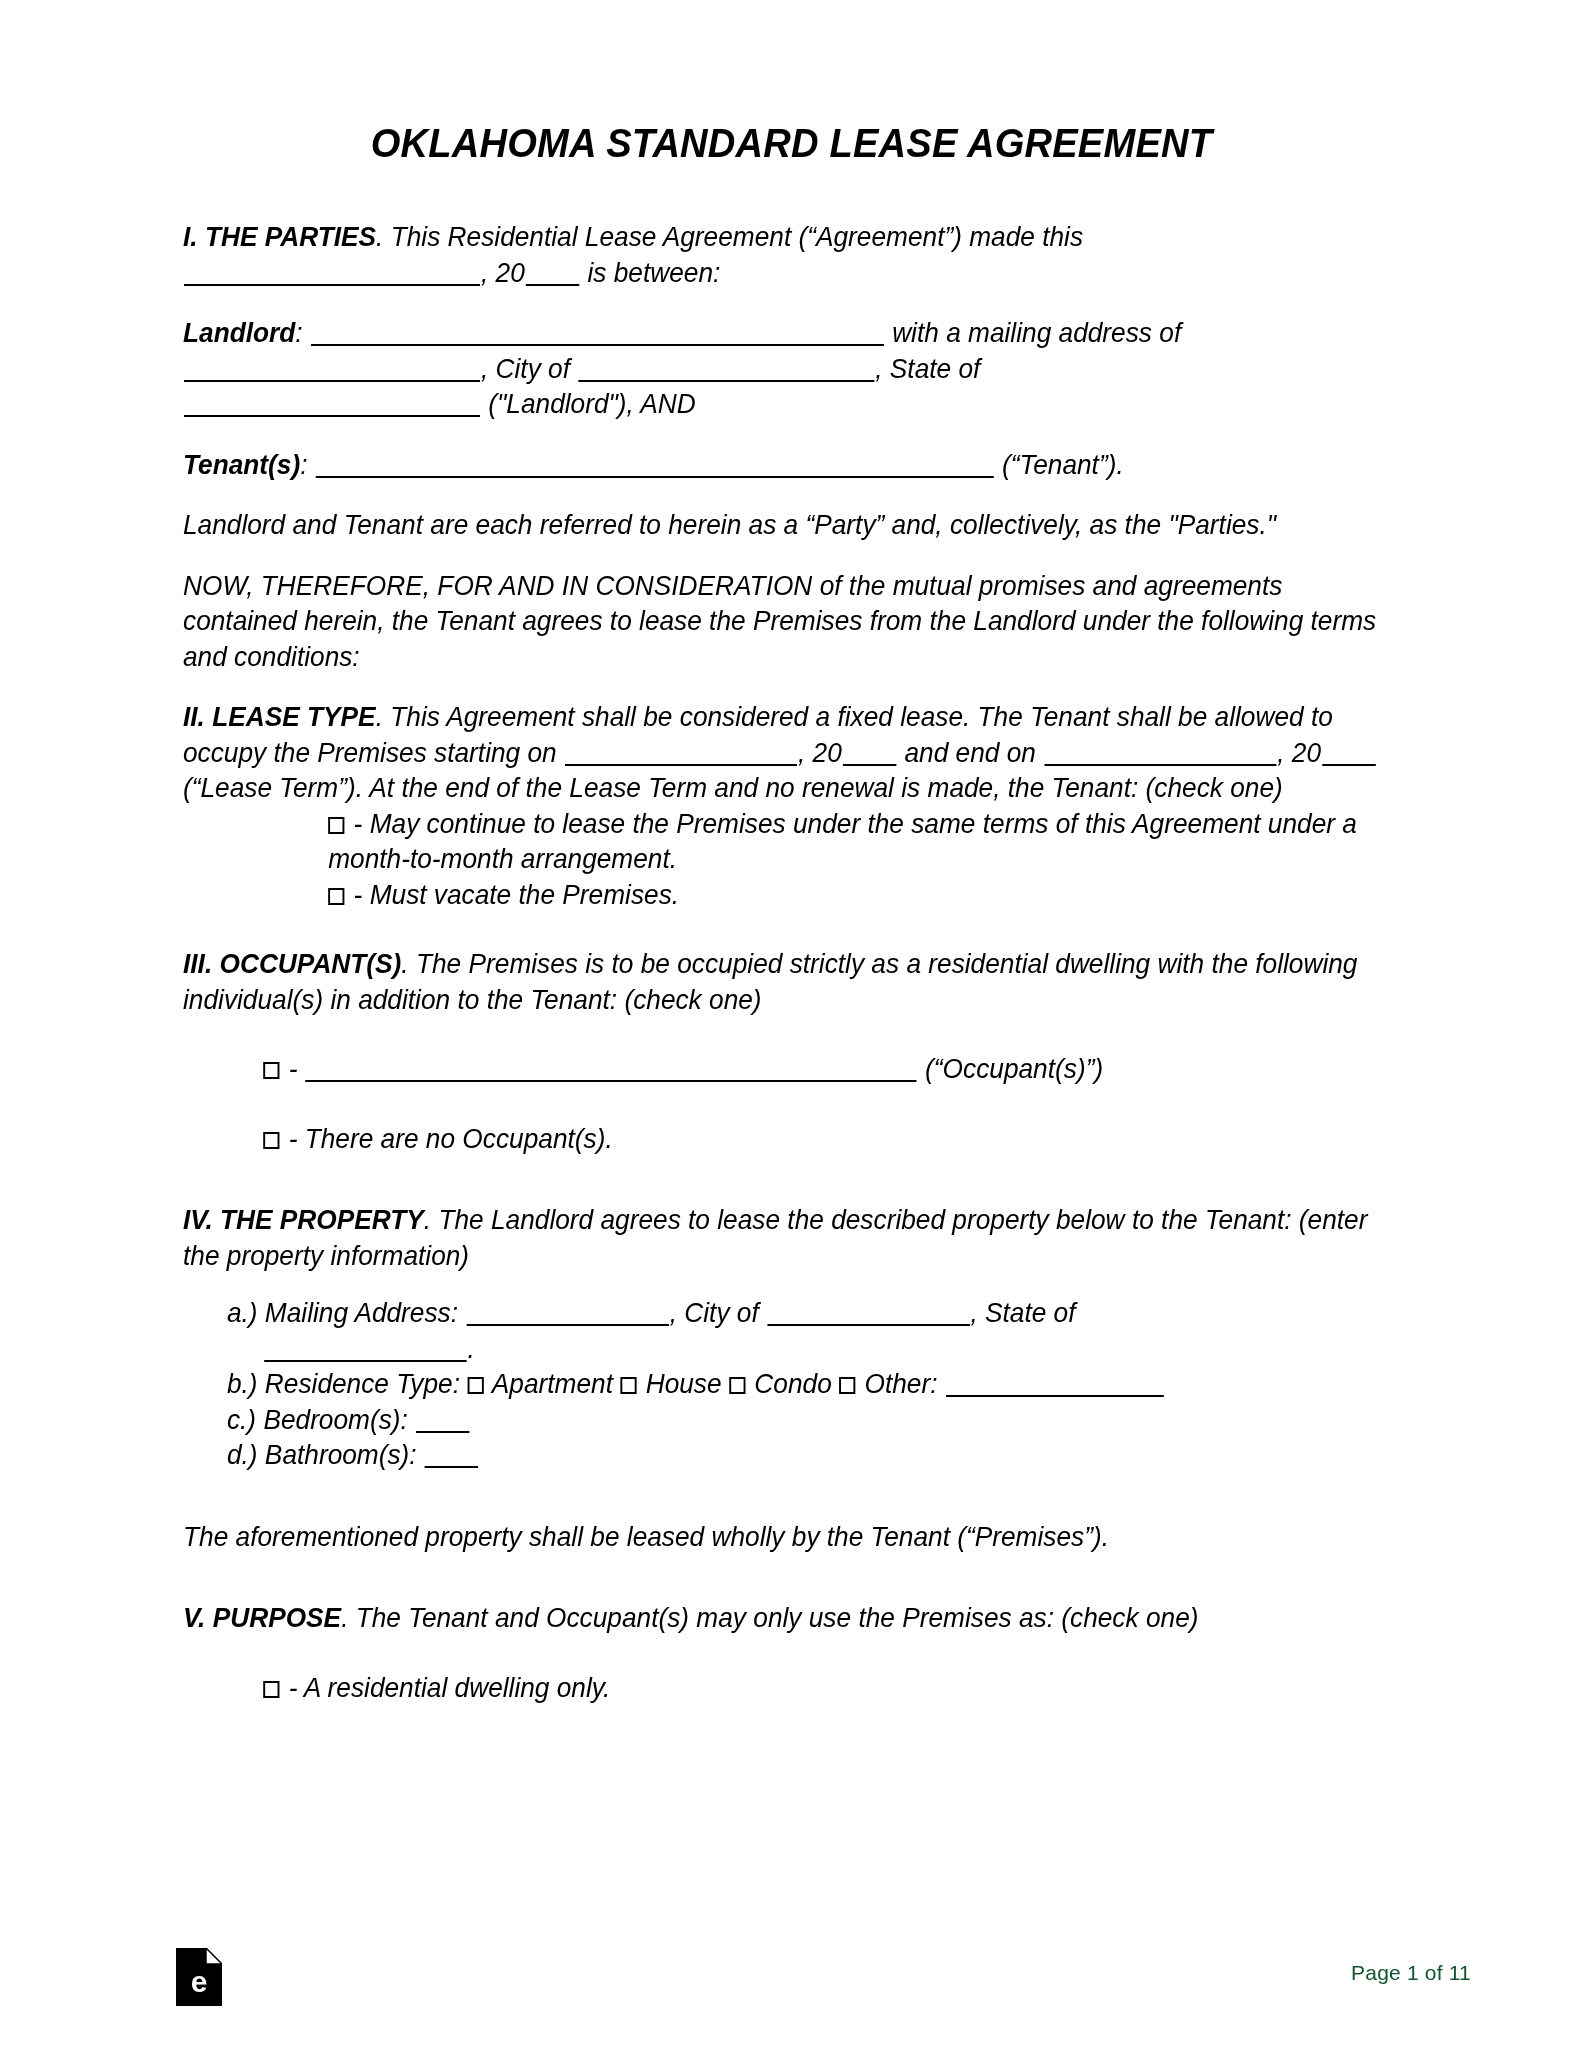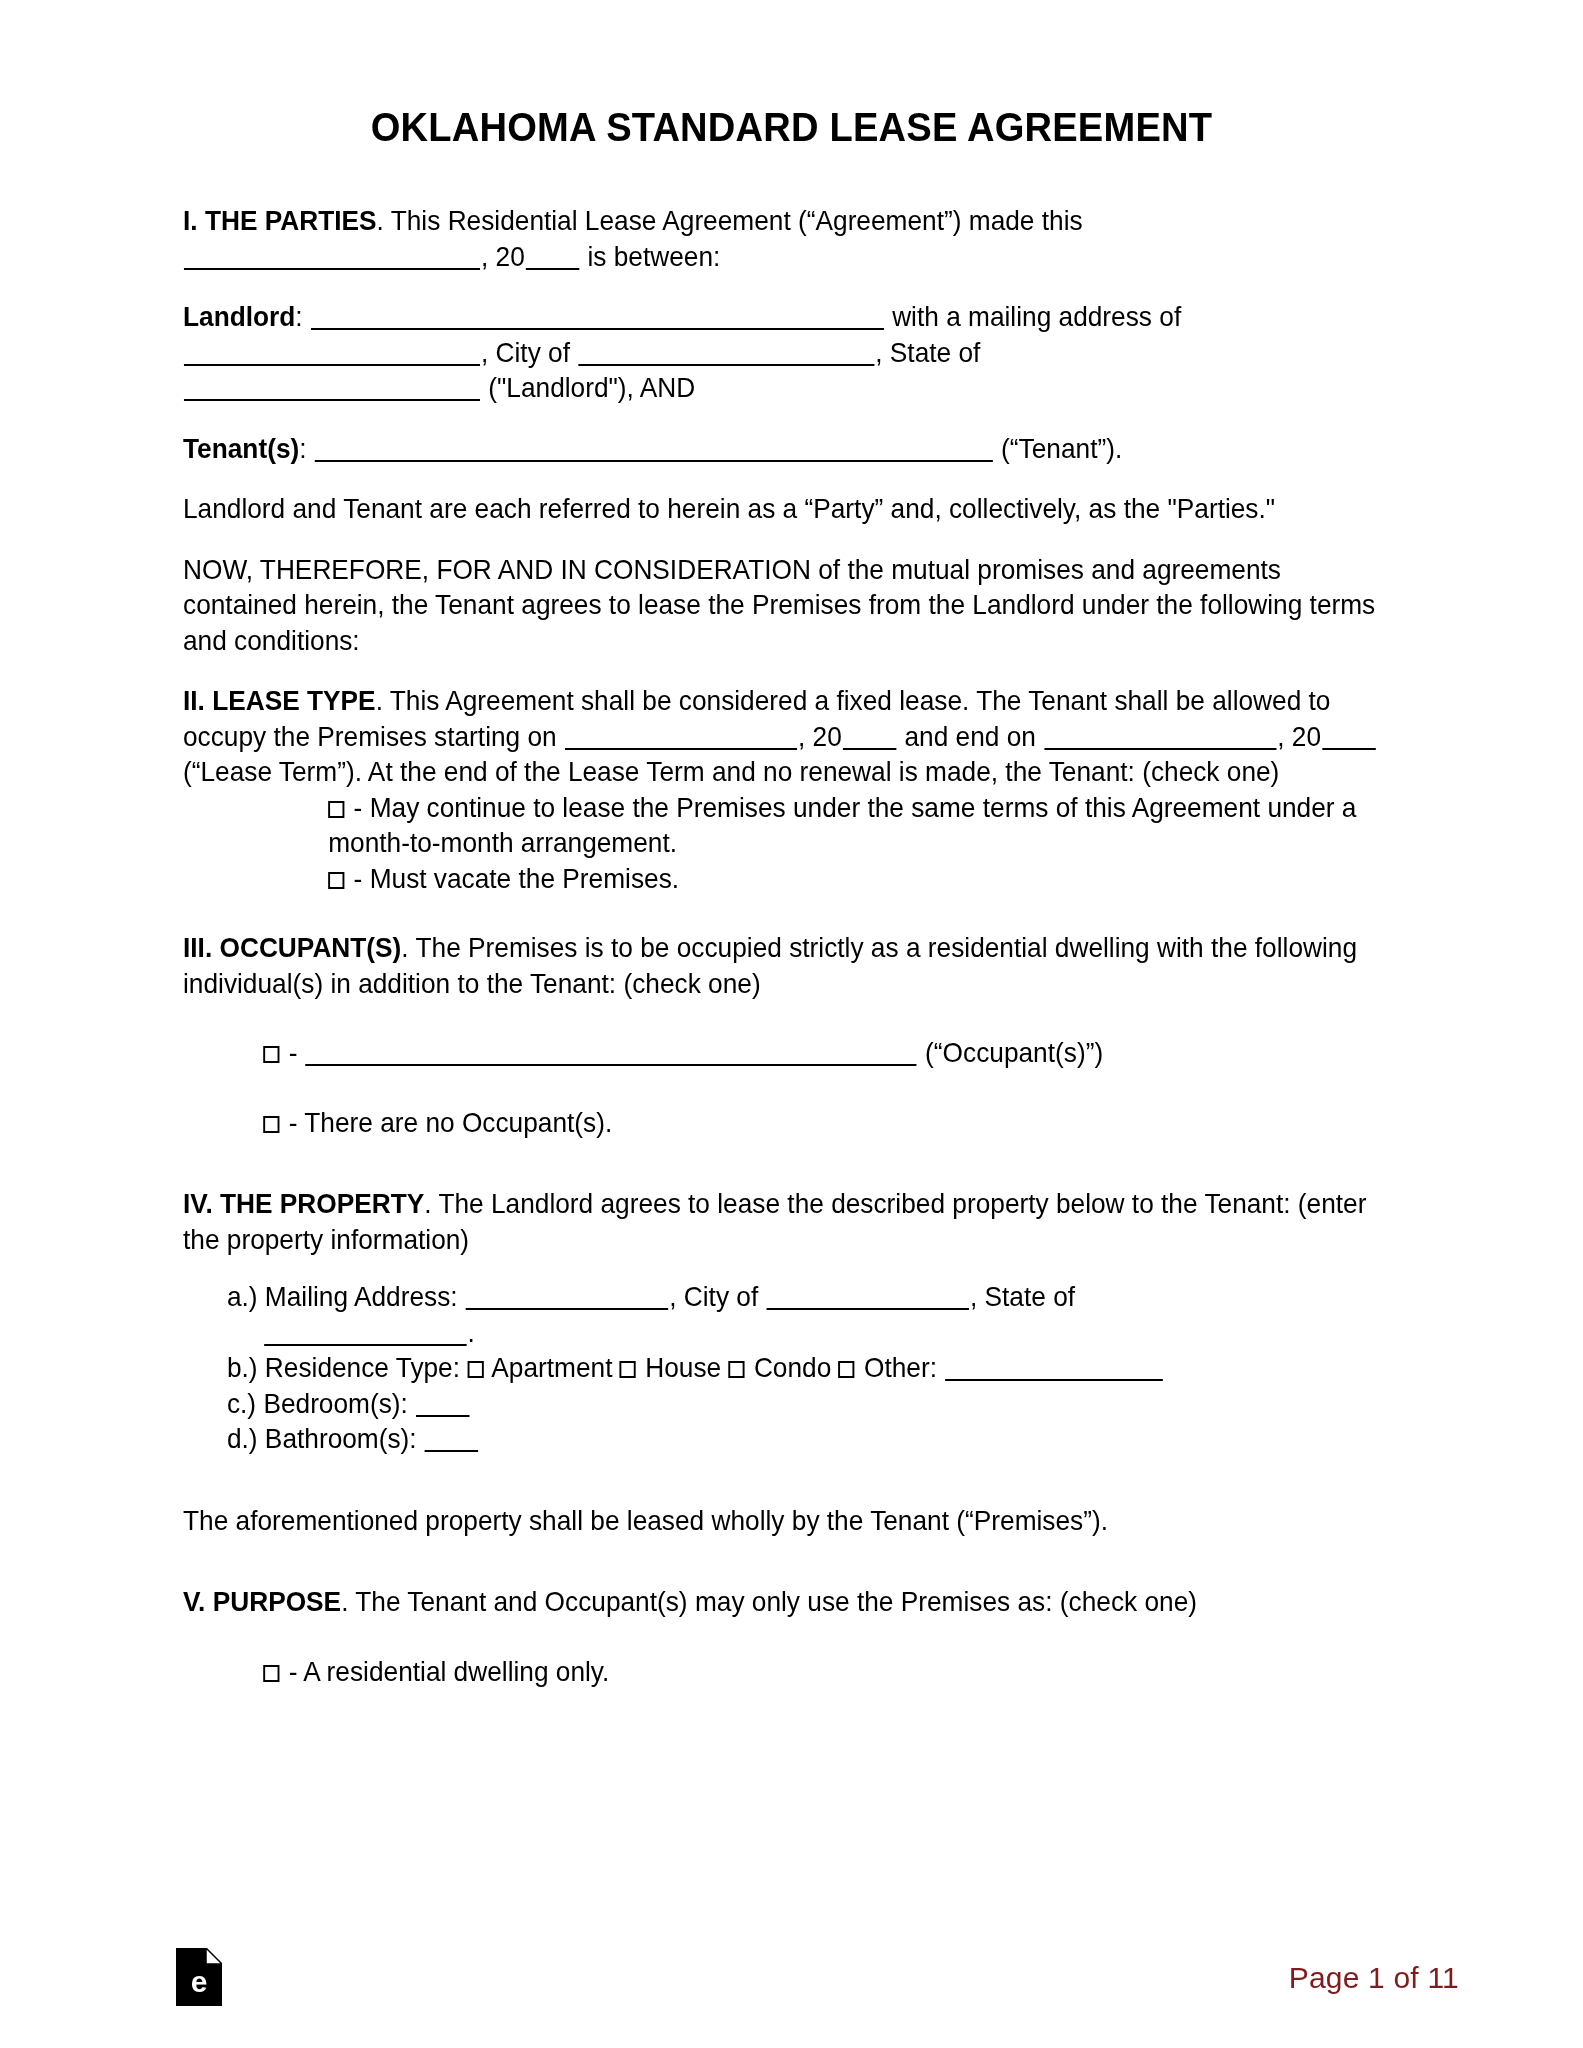--- a/index.html
+++ b/index.html
@@ -21,22 +21,23 @@
     left: 0; top: 0;
     width: 1583px;
     height: 2048px;
     background: #fff;
   }
 
   
   .content {
     position: absolute;
     left: 183px;
-    top: 104px;
+    top: 120px;
     width: 1217px;
+    font-style: italic;
   }
 
   .doc-title {
     font-size: 41px;
     font-weight: bold;
     text-align: center;
     letter-spacing: 0.2px;
     font-stretch: condensed;
     transform: scaleX(0.93);
     transform-origin: center top;
@@ -120,25 +121,25 @@
   }
   .logo-doc {
     position: relative;
     width: 46px;
     height: 58px;
   }
   .logo-doc svg { display: block; }
 
   .footer-page {
     position: absolute;
-    right: 124px;
+    right: 112px;
     top: 1961px;
-    font-size: 30px;
+    font-size: 21px;
     font-family: "Liberation Sans", "DejaVu Sans", sans-serif;
-    color: #7f1d1d;
+    color: #14532d;
     letter-spacing: 0.2px;
     white-space: nowrap;
   }
 </style>
 </head>
 <body>
 
 <div class="page">
 
   <div class="content">

